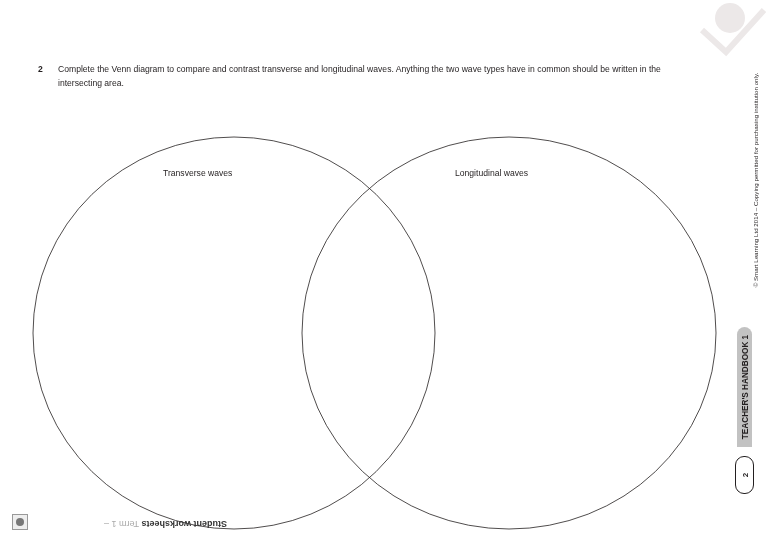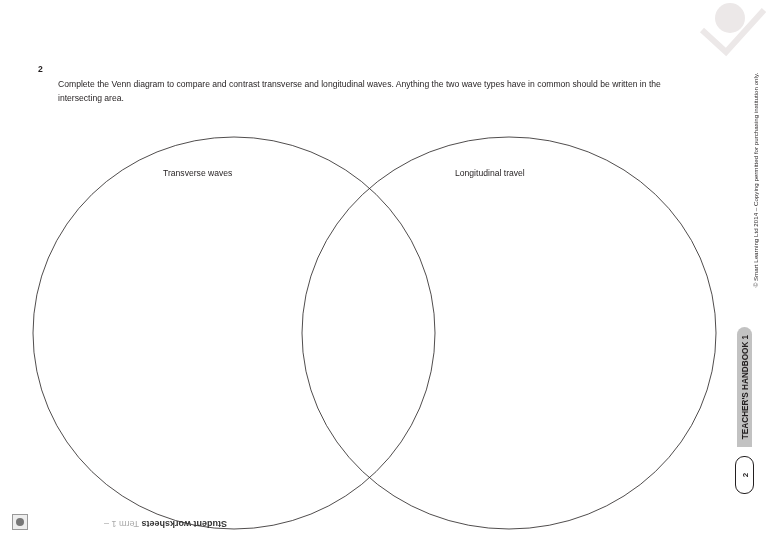--- a/index.html
+++ b/index.html
@@ -1,21 +1,21 @@
 <!DOCTYPE html>
 <html><head>
 <meta charset="utf-8">
 <style>
   html, body { margin:0; padding:0; background:#fff; }
   body { width:768px; height:543px; position:relative; overflow:hidden;
          font-family:"Liberation Sans", sans-serif; color:#231f20; }
   .question { position:absolute; left:38px; top:63px; width:660px; font-size:8.6px; line-height:13.5px; }
   .qnum { position:absolute; left:0; top:0; font-weight:bold; }
   .qtext { margin-left:20px; }
-  .qtext p { margin:15px 0 10px 0; }
+  .qtext p { margin:0 0 10px 0; }
   svg.venn { position:absolute; left:0; top:0; }
   .label { position:absolute; font-size:8.6px; }
   .logo { position:absolute; left:698px; top:0; }
   .copyright { position:absolute; left:755px; top:180px; transform:translate(-50%,-50%) rotate(-90deg);
                white-space:nowrap; font-size:6.2px; color:#231f20; }
   .tab { position:absolute; left:737px; top:327px; width:15px; height:120px; background:#c2c2c2;
          border-radius:8px 8px 0 0; }
   .tab span { position:absolute; left:50%; top:50%; transform:translate(-50%,-50%) rotate(-90deg);
               white-space:nowrap; font-size:8.2px; font-weight:bold; color:#231f20; }
   .pagenum { position:absolute; left:735px; top:456px; width:17px; height:36px; border:1px solid #231f20;
@@ -37,21 +37,21 @@
     <p>Complete the Venn diagram to compare and contrast transverse and longitudinal waves. Anything the two wave types have in common should be written in the intersecting area.</p>
   </div>
 </div>
 
 <svg class="venn" width="768" height="543">
   <ellipse cx="234" cy="333" rx="201" ry="196" fill="none" stroke="#231f20" stroke-width="0.8"></ellipse>
   <ellipse cx="509" cy="333" rx="207" ry="196" fill="none" stroke="#231f20" stroke-width="0.8"></ellipse>
 </svg>
 
 <div class="label" style="left:163px;top:168px;">Transverse waves</div>
-<div class="label" style="left:455px;top:168px;">Longitudinal travel</div>
+<div class="label" style="left:455px;top:168px;">Longitudinal waves</div>
 
 <svg class="logo" width="70" height="60">
   <circle cx="32" cy="18" r="15" fill="#ece8e8"></circle>
   <path d="M4 30 L28 52 L66 10" fill="none" stroke="#ece8e8" stroke-width="6"></path>
 </svg>
 
 <div class="copyright">© Smart Learning Ltd 2014 – Copying permitted for purchasing institution only.</div>
 
 <div class="tab">
   <span>TEACHER'S HANDBOOK 1</span>

